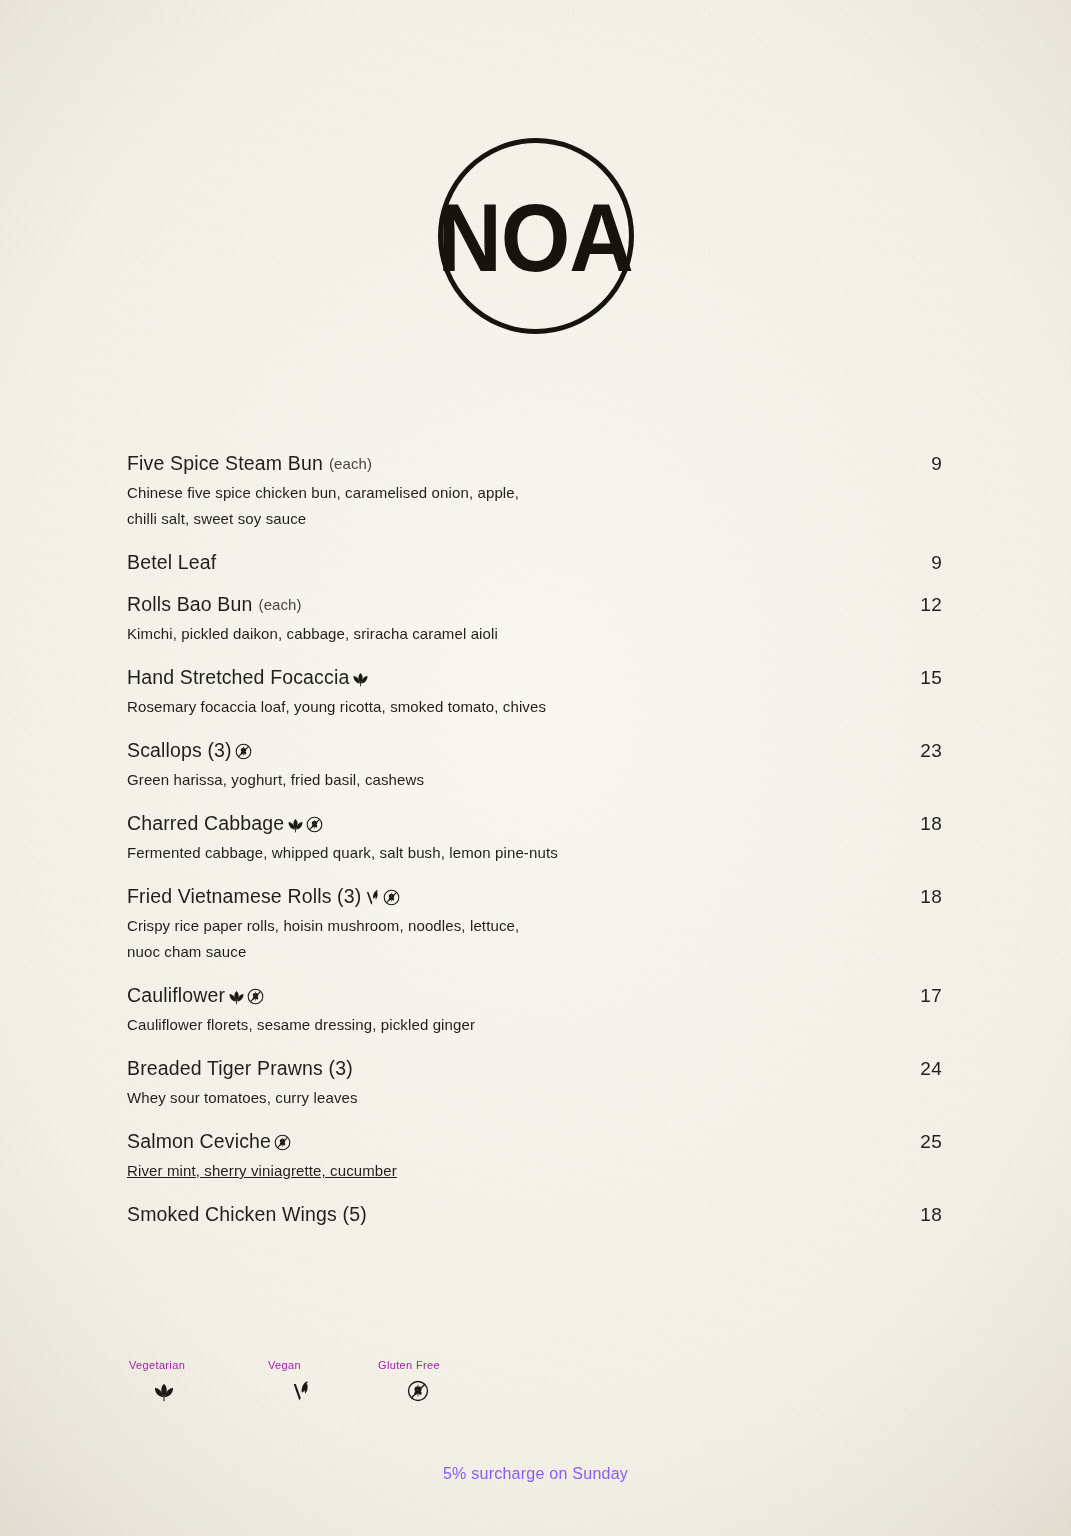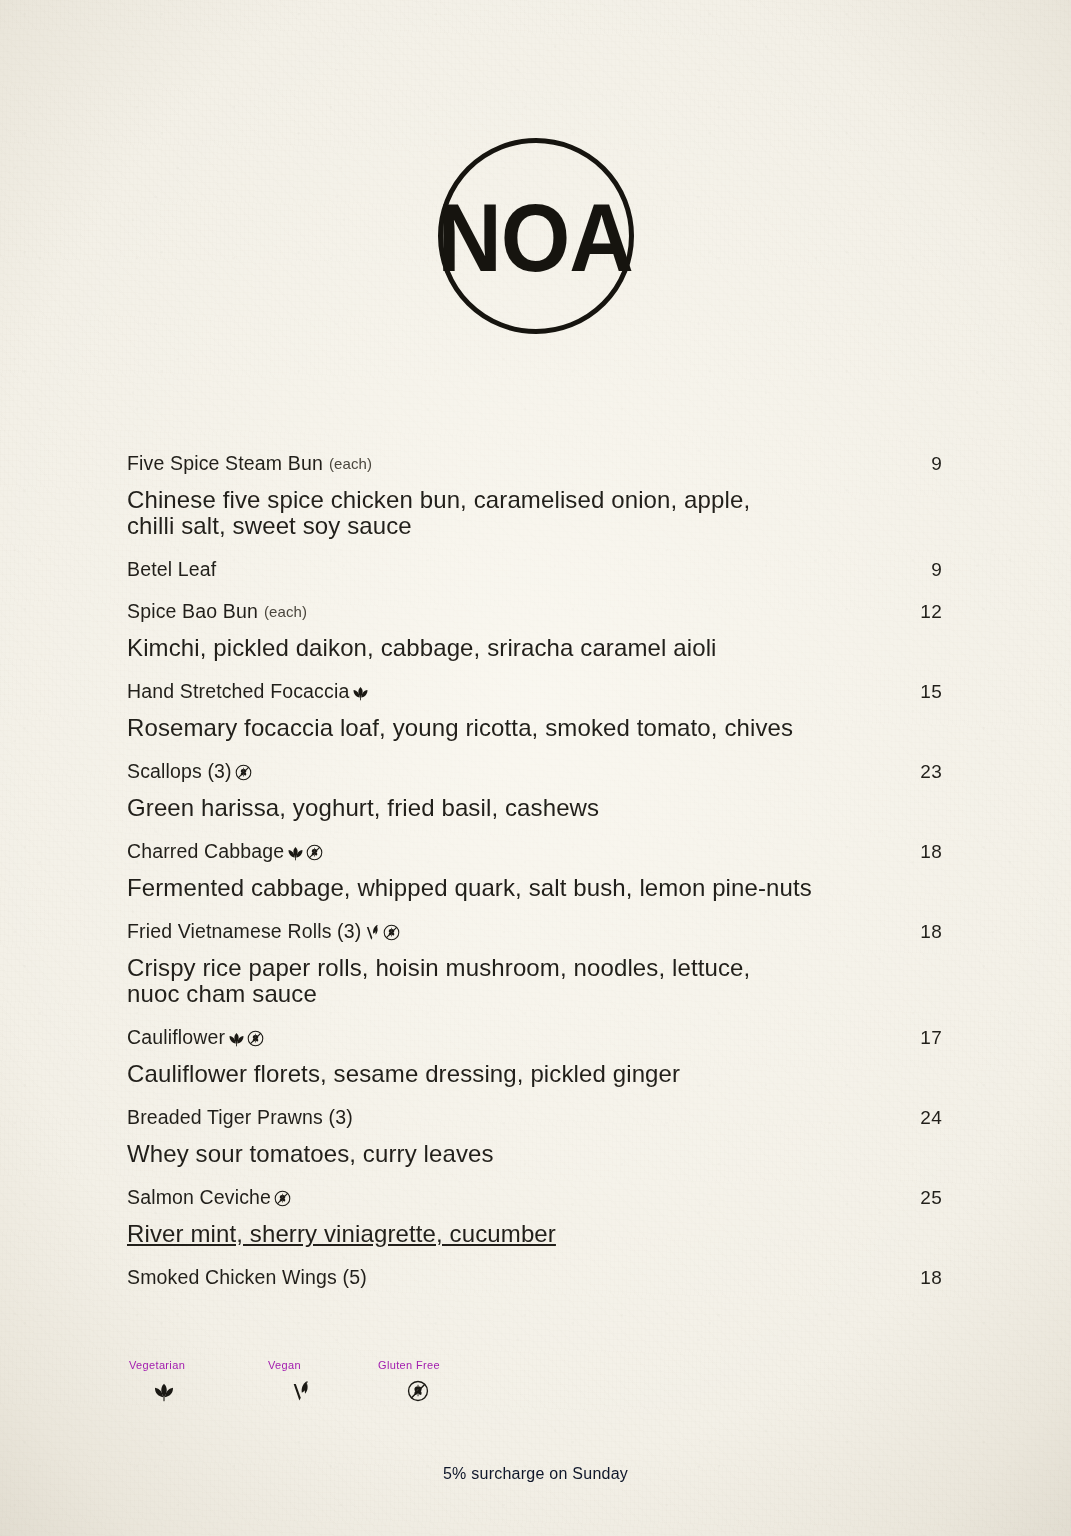--- a/index.html
+++ b/index.html
@@ -143,25 +143,25 @@
 
   .item-price {
     font-size: 19px;
     color: #211f1a;
     letter-spacing: 0.3px;
     min-width: 34px;
     text-align: right;
   }
 
   .item-desc {
-    font-size: 24px;
+    font-size: 15px;
     color: #211f1a;
     letter-spacing: 0.12px;
     line-height: 26px;
-    margin-top: 12px;
+    margin-top: 5px;
     max-width: 760px;
   }
 
   
   .diet-icon {
     display: inline-block;
     width: 17px;
     height: 17px;
     vertical-align: -3px;
   }
@@ -201,21 +201,21 @@
   .legend-icon svg { display: block; width: 100%; height: 100%; }
 
   
   .footer {
     position: absolute;
     top: 1465px;
     left: 0;
     width: 1071px;
     text-align: center;
     font-size: 16px;
-    color: #0f172a;
+    color: #8b5cf6;
     letter-spacing: 0.25px;
   }
 </style>
 </head>
 <body>
 
 <div id="paper-texture"></div>
 <div id="paper-vignette"></div>
 
 <div id="page">
@@ -242,21 +242,21 @@
         <div class="item-head">
           <div class="item-name-group">
             <span class="item-name">Betel Leaf</span>
           </div>
           <div class="item-price">9</div>
         </div>
       </div>
       <div class="menu-item">
         <div class="item-head">
           <div class="item-name-group">
-            <span class="item-name">Spice Bao Bun</span>
+            <span class="item-name">Rolls Bao Bun</span>
             <span class="item-qualifier">(each)</span>
           </div>
           <div class="item-price">12</div>
         </div>
         <div class="item-desc" style="white-space: pre-line;">Kimchi, pickled daikon, cabbage, sriracha caramel aioli</div>
       </div>
       <div class="menu-item">
         <div class="item-head">
           <div class="item-name-group">
             <span class="item-name">Hand Stretched Focaccia</span>

